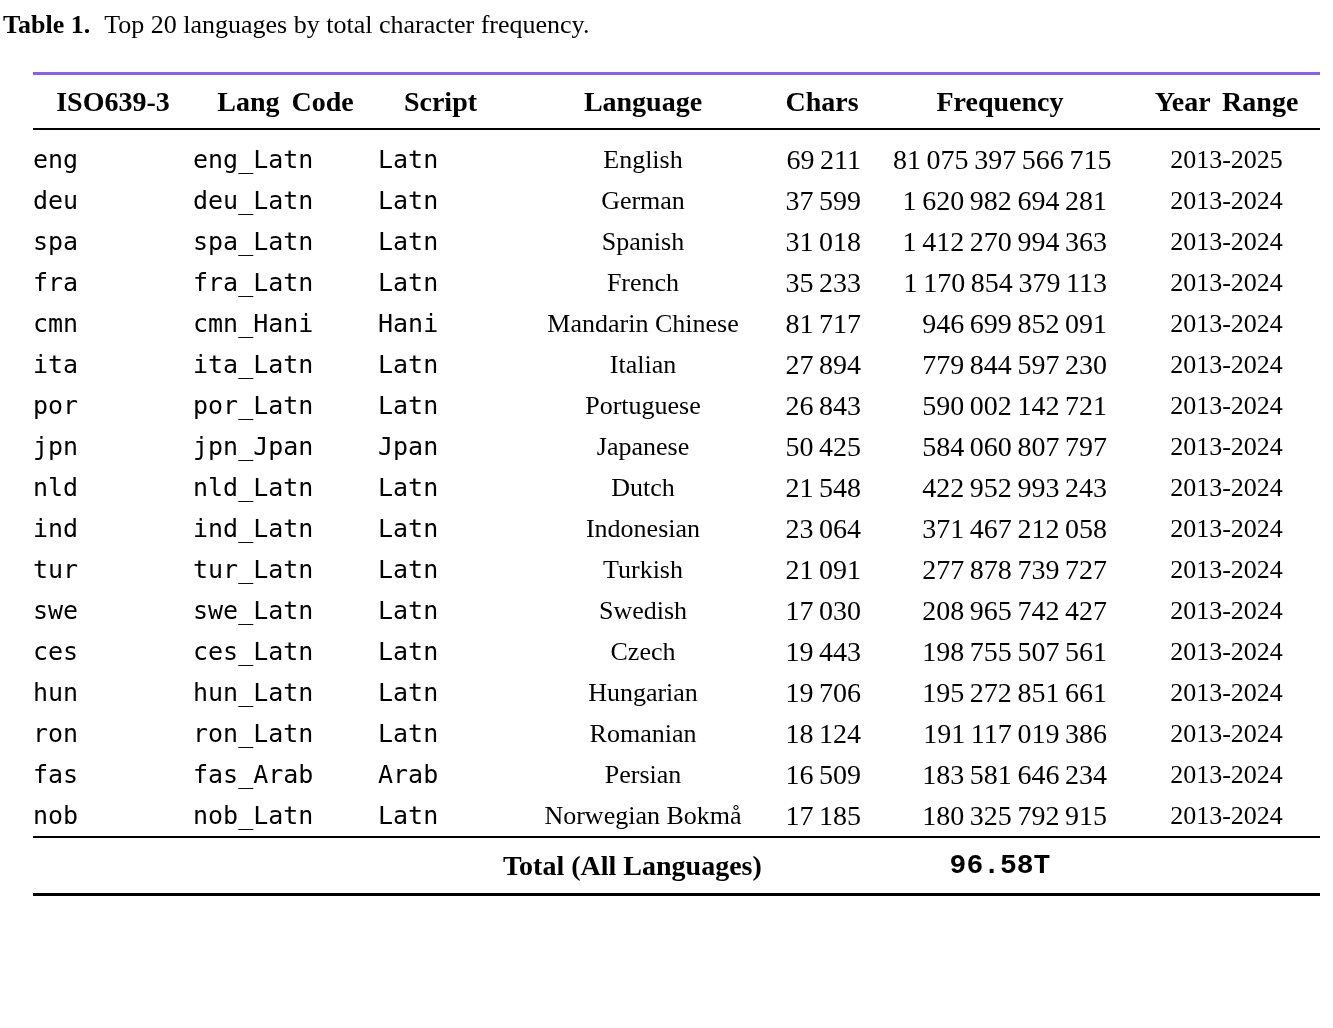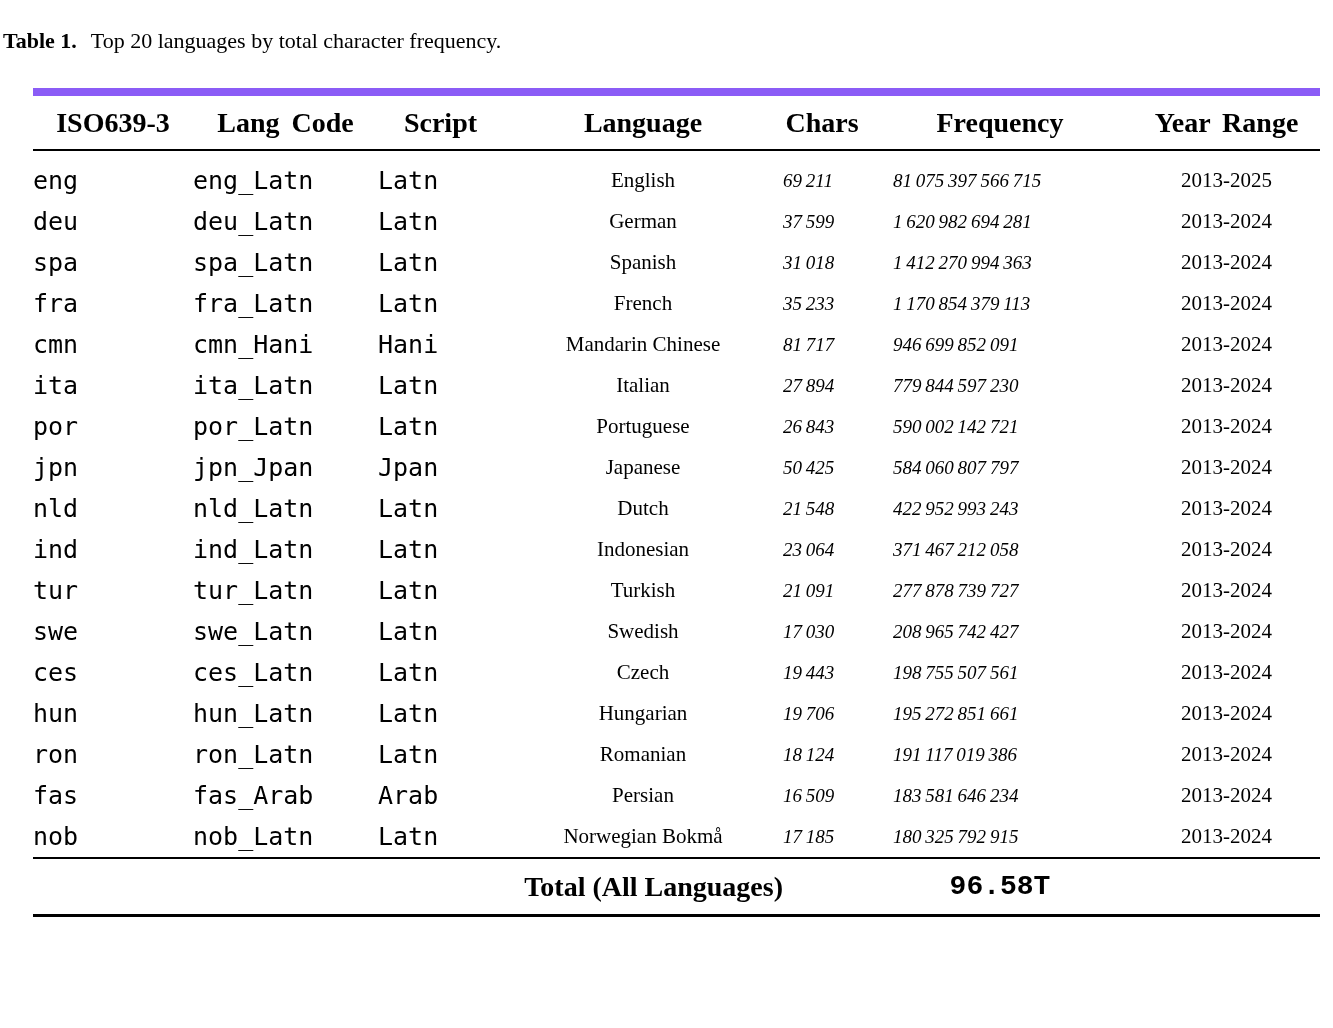--- a/index.html
+++ b/index.html
@@ -6,36 +6,36 @@
     margin: 0;
     padding: 0;
     width: 1333px;
     height: 1028px;
     background: #ffffff;
     color: #000000;
     overflow: hidden;
     font-family: "Liberation Serif", "DejaVu Serif", serif;
   }
   .caption {
-    margin: 22px 0 0 3px;
-    font-size: 22px;
+    margin: 6px 0 0 3px;
+    font-size: 26px;
     line-height: 38px;
     white-space: nowrap;
   }
   .caption .cap-label {
     font-weight: bold;
     margin-right: 14px;
   }
   table.tbl {
     table-layout: fixed;
     border-collapse: collapse;
     width: 1287px;
     margin-left: 33px;
     margin-top: 28px;
-    border-top: 8px solid #8b5cf6;
+    border-top: 3px solid #8b5cf6;
     border-bottom: 3px solid #000;
   }
   col.c1 { width: 160px; }
   col.c2 { width: 185px; }
   col.c3 { width: 125px; }
   col.c4 { width: 280px; }
   col.c5 { width: 110px; }
   col.c6 { width: 240px; }
   col.c7 { width: 187px; }
 
@@ -62,43 +62,42 @@
     overflow: visible;
   }
   tbody tr:first-child td { padding-top: 9px; }
 
   td.mono {
     font-family: "DejaVu Sans Mono", "Liberation Mono", monospace;
     font-size: 25px;
   }
   td.serif {
     font-family: "Liberation Serif", "DejaVu Serif", serif;
-    font-size: 21px;
+    font-size: 26px;
     text-align: center;
   }
   td.num {
     font-family: "Liberation Serif", "DejaVu Serif", serif;
-    font-size: 19px;
-    text-align: left;
+    font-size: 28px;
+    text-align: right;
     padding-right: 32px;
-    font-style: italic;
   }
   td.num.freq { padding-right: 26px; }
 
   tfoot td {
     border-top: 2px solid #000;
     height: 55px;
     vertical-align: middle;
     padding: 0;
     font-family: "Liberation Serif", "DejaVu Serif", serif;
     font-weight: bold;
     font-size: 28px;
     white-space: nowrap;
   }
-  tfoot td.total-label { text-align: right; }
+  tfoot td.total-label { text-align: left; }
   tfoot td.total-value { text-align: center; padding-right: 26px; font-family: Liberation Mono, monospace; }
 </style>
 </head>
 <body>
 
 <div>
 
   <p class="caption">
     <span class="cap-label">Table 1.</span><span class="cap-text">Top 20 languages by total character frequency.</span>
   </p>

